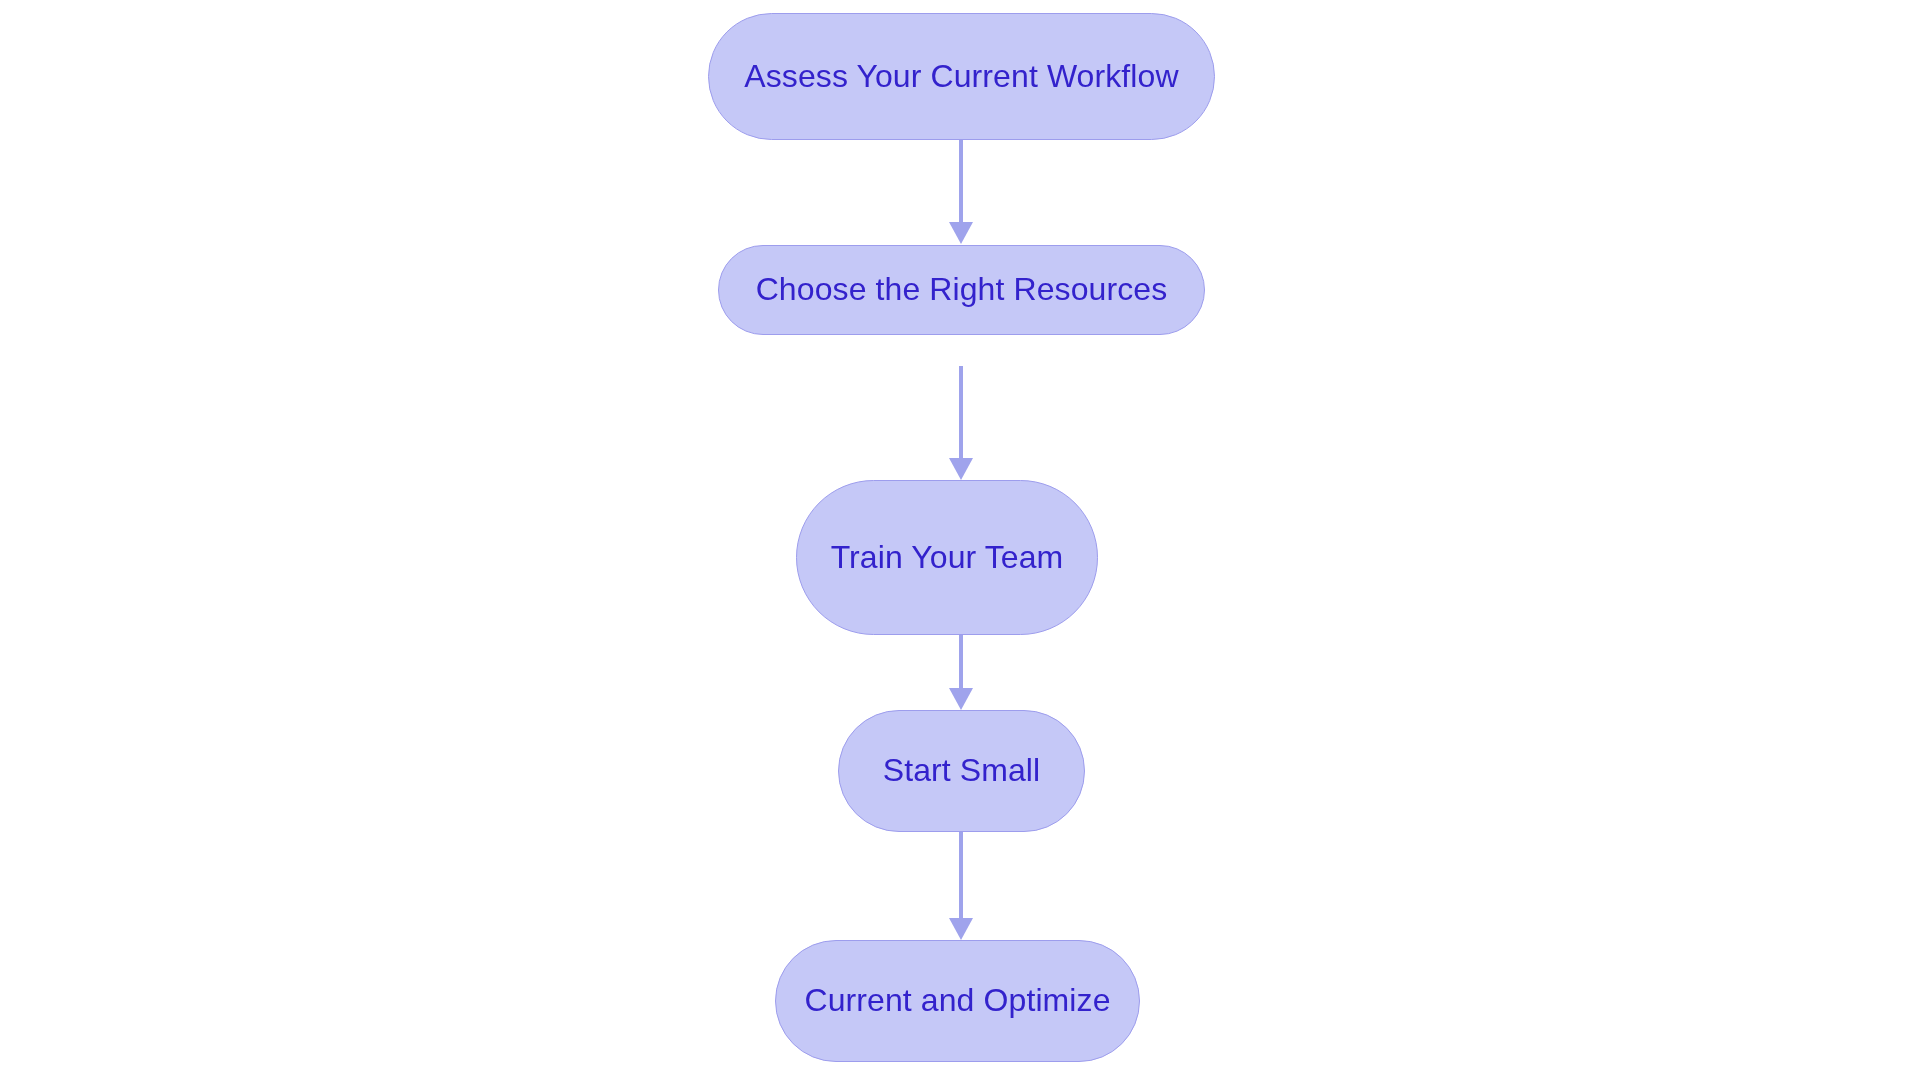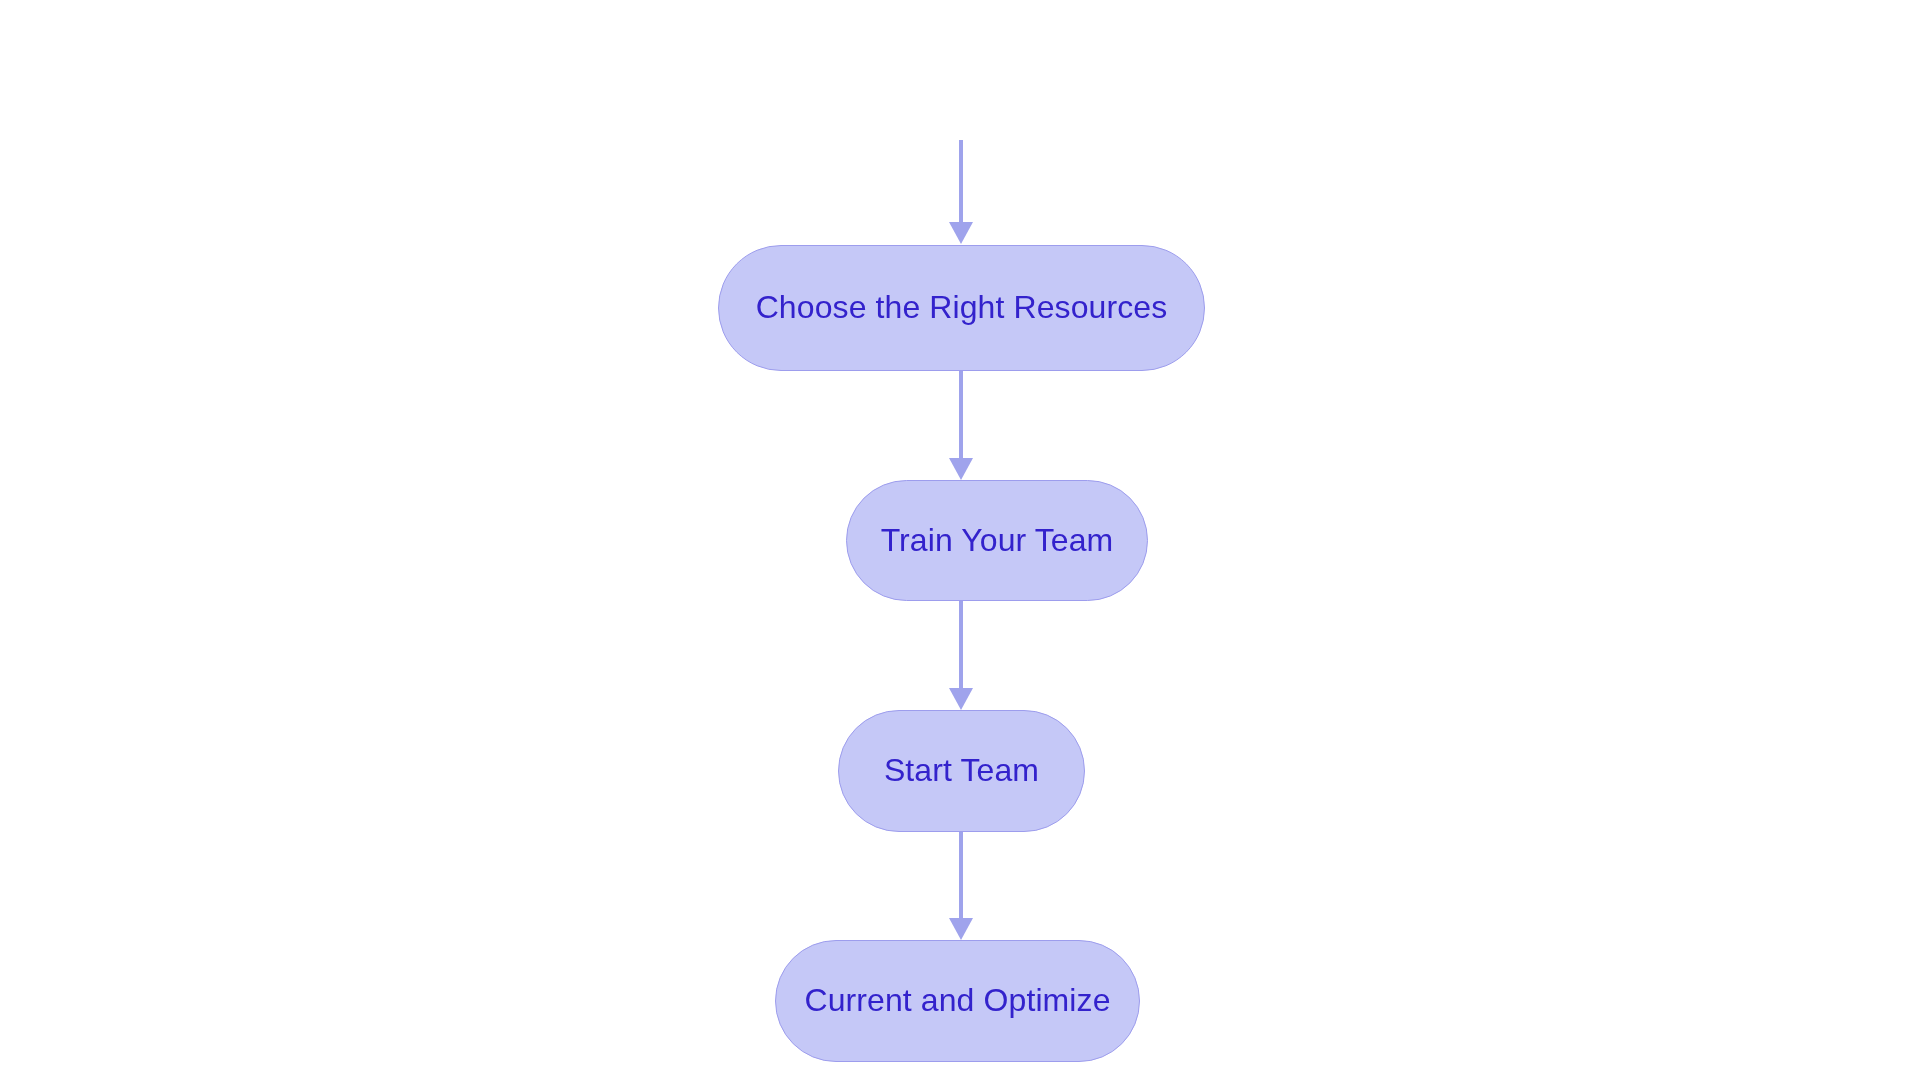--- a/index.html
+++ b/index.html
@@ -42,22 +42,22 @@
     color: #3322cc;
     font-size: 32px;
     font-weight: 400;
     letter-spacing: 0.1px;
     line-height: 1.1;
     white-space: nowrap;
     font-family: "Liberation Sans", "DejaVu Sans", sans-serif;
   }
   
   #node-0 { left: 708px;  top: 13px;   width: 507px; height: 127px; }
-  #node-1 { left: 718px;  top: 245px;  width: 487px; height: 126px; }
-  #node-2 { left: 846px;  top: 480px;  width: 302px; height: 121px; }
+  #node-1 { left: 718px;  top: 245px;  width: 487px; height: 90px; }
+  #node-2 { left: 796px;  top: 480px;  width: 302px; height: 155px; }
   #node-3 { left: 838px;  top: 710px;  width: 247px; height: 122px; }
   #node-4 { left: 775px;  top: 940px;  width: 365px; height: 122px; }
 </style>
 </head>
 <body>
 
 <div id="flow-canvas">
 
   <svg id="flow-svg" viewBox="0 0 1920 1083" xmlns="http://www.w3.org/2000/svg">
 
@@ -75,30 +75,33 @@
       <line x1="961" y1="601" x2="961" y2="688" stroke="#9fa3ec" stroke-width="4"></line>
       <polygon points="949,688 973,688 961,710" fill="#9fa3ec"></polygon>
     </g>
 
     <g>
       <line x1="961" y1="832" x2="961" y2="918" stroke="#9fa3ec" stroke-width="4"></line>
       <polygon points="949,918 973,918 961,940" fill="#9fa3ec"></polygon>
     </g>
   </svg>
 
+  <div class="node" id="node-0">
+    <span class="node-label">Assess Your Current Workflow</span>
+  </div>
 
   <div class="node" id="node-1">
     <span class="node-label">Choose the Right Resources</span>
   </div>
 
   <div class="node" id="node-2">
     <span class="node-label">Train Your Team</span>
   </div>
 
   <div class="node" id="node-3">
-    <span class="node-label">Start Team</span>
+    <span class="node-label">Start Small</span>
   </div>
 
   <div class="node" id="node-4">
     <span class="node-label">Current and Optimize</span>
   </div>
 
 </div>
 
 </body></html>

